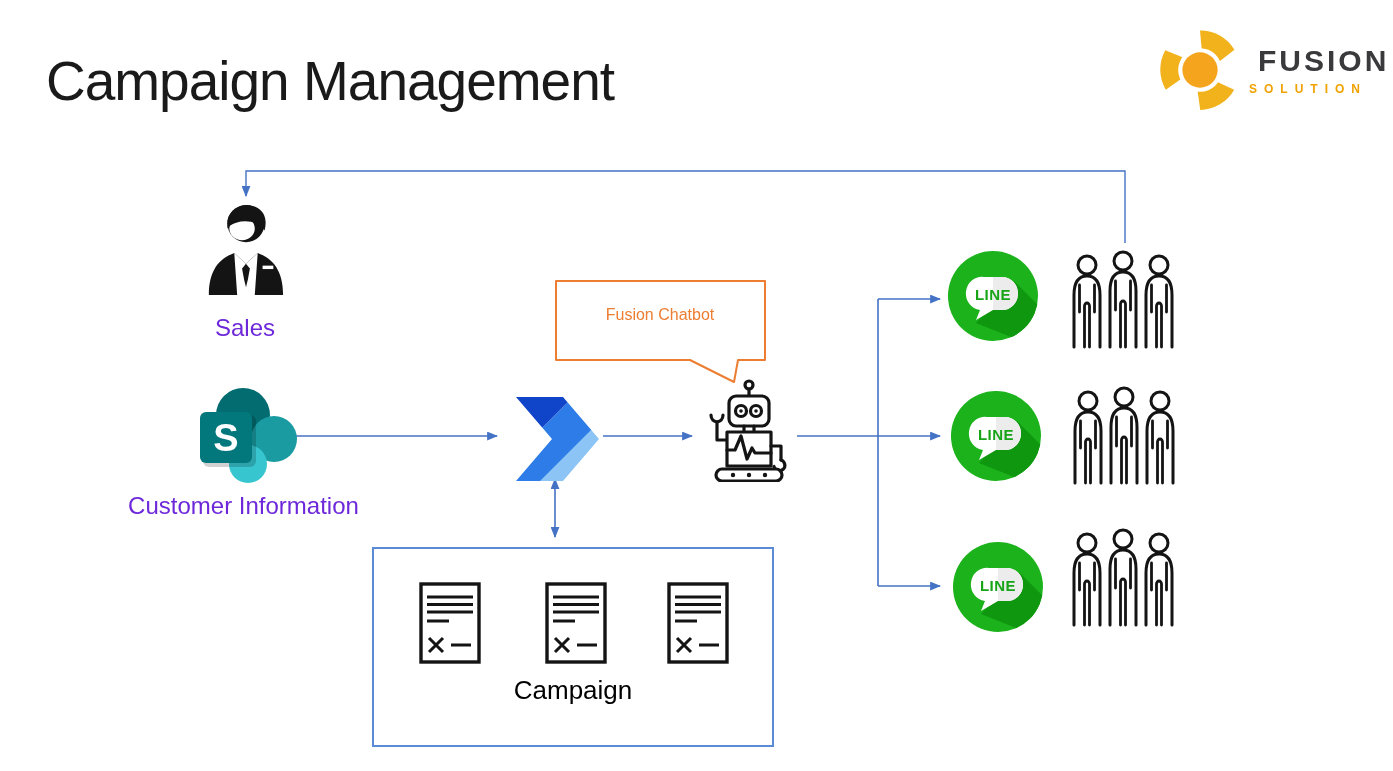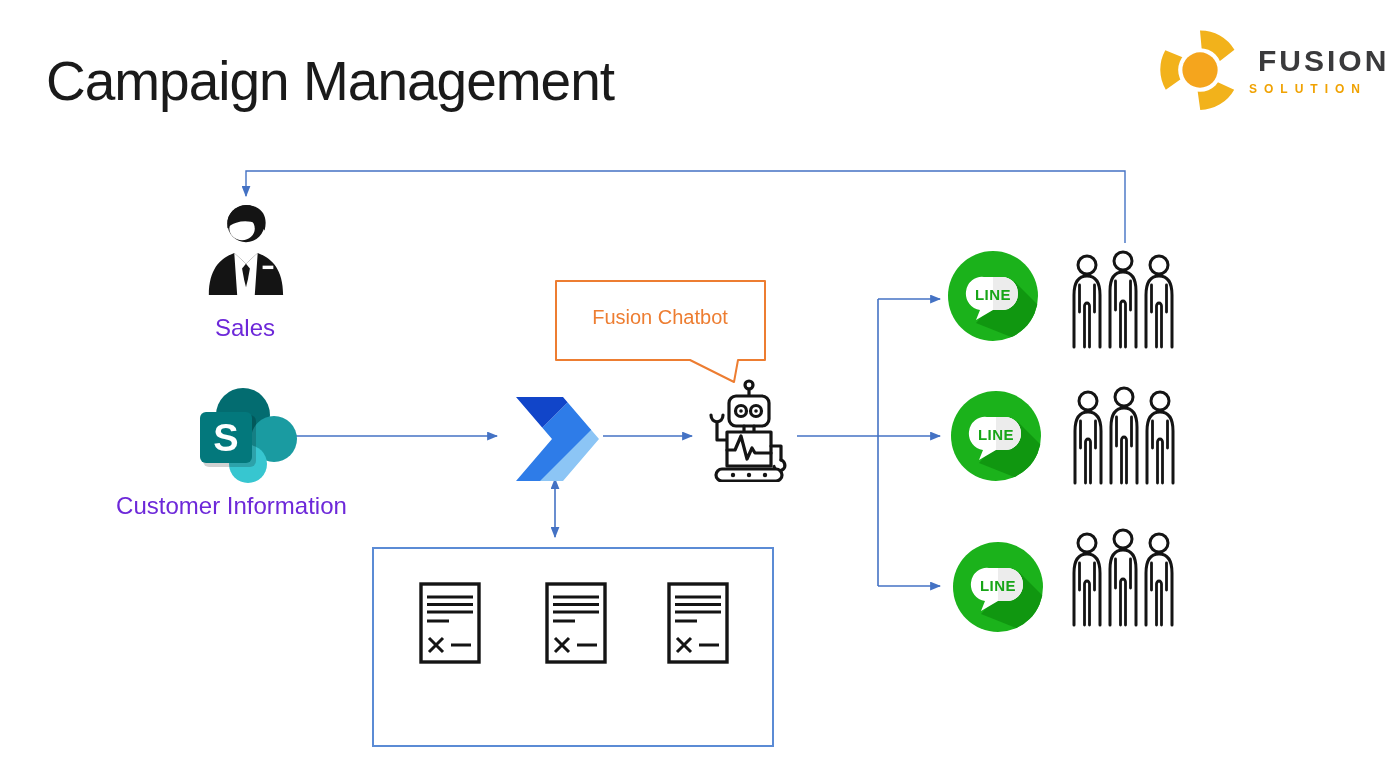--- a/index.html
+++ b/index.html
@@ -6,21 +6,21 @@
   #canvas{position:relative;width:1393px;height:771px;background:#fff;overflow:hidden;
           font-family:"Liberation Sans",sans-serif;}
   .abs{position:absolute;}
   #title{left:46px;top:49px;font-size:55px;font-weight:300;color:var(--title-color);
          letter-spacing:-1px;white-space:nowrap;}
   .lbl{position:absolute;text-align:center;color:#6d28d9;font-size:24px;}
   #campaign-box{position:absolute;left:372px;top:547px;width:402px;height:200px;
                 border:2px solid var(--campaign-box-border);box-sizing:border-box;background:#fff;}
   #campaign-label{position:absolute;left:0;top:126px;width:100%;text-align:center;font-size:26px;color:#000;}
   #chatbot-callout-label{position:absolute;left:555px;top:306px;width:210px;text-align:center;
-                         font-size:20px;color:var(--callout-orange);}
+                         font-size:16px;color:var(--callout-orange);}
   #logo-brand{position:absolute;left:1245px;top:44px;font-size:30px;font-weight:700;
               letter-spacing:3px;color:var(--logo-text);margin-left:13px;}
   #logo-sub{position:absolute;left:1249px;top:82px;font-size:12px;font-weight:700;
             letter-spacing:7px;color:var(--logo-sub);}
   svg{display:block;}
   .line-text{font-family:"Liberation Sans",sans-serif;font-weight:bold;font-size:15px;letter-spacing:.5px;}
   .sp-s{font-family:"Liberation Sans",sans-serif;font-weight:bold;font-size:38px;}
 </style>
 </head>
 <body>
@@ -84,21 +84,21 @@
   <div class="lbl" style="left:150px;top:314px;width:190px">Sales</div>
 
   <svg class="abs" style="left:192px;top:384px" width="110" height="100" viewBox="0 0 110 100">
     <circle cx="51" cy="31" r="27" style="fill:var(--sharepoint-primary)"></circle>
     <circle cx="82" cy="55" r="23" style="fill:var(--sharepoint-mid)"></circle>
     <circle cx="56" cy="80" r="19" style="fill:var(--sharepoint-light)"></circle>
     <rect x="11" y="31" width="53" height="52" rx="6" fill="rgba(0,0,0,0.18)"></rect>
     <rect x="8" y="28" width="52" height="51" rx="6" style="fill:var(--sharepoint-square)"></rect>
     <text class="sp-s" x="34" y="67" text-anchor="middle" fill="#fff">S</text>
   </svg>
-  <div class="lbl" style="left:84px;top:492px;width:295px">Customer Information</div>
+  <div class="lbl" style="left:96px;top:492px;width:295px">Customer Information</div>
 
   <svg class="abs" style="left:505px;top:395px" width="96" height="88" viewBox="0 0 96 88">
     <g clip-path="url(#paClip)">
       <polygon points="119,0 220,0 220,220 0,220 0,119" style="fill:var(--pa-light)"></polygon>
       <polygon points="70,0 121,0 0,121 0,70" style="fill:var(--pa-mid)"></polygon>
       <polygon points="0,0 70,0 0,70" style="fill:var(--pa-dark)"></polygon>
     </g>
   </svg>
 
   <svg class="abs" style="left:550px;top:276px" width="220" height="110" viewBox="0 0 220 110">
@@ -146,20 +146,21 @@
         <path d="M10,56 L24,70 M24,56 L10,70 M32,63 H52"></path>
       </g>
     </svg>
     <svg class="abs" style="left:293px;top:33px" width="62" height="82" viewBox="0 0 62 82">
       <rect x="2" y="2" width="58" height="78" fill="#fff" style="stroke:var(--ink)" stroke-width="3.4"></rect>
       <g style="stroke:var(--ink)" stroke-width="3">
         <path d="M8,15 H54 M8,22.5 H54 M8,30 H54 M8,39 H30"></path>
         <path d="M10,56 L24,70 M24,56 L10,70 M32,63 H52"></path>
       </g>
     </svg>
+    <div id="campaign-label">Campaign</div>
   </div>
 
   <svg class="abs" style="left:948px;top:251px" width="90" height="90" viewBox="0 0 90 90">
     <circle cx="45" cy="45" r="45" style="fill:var(--line-green)"></circle>
     <g clip-path="url(#lineClip)">
       <polygon points="66,30 101,65 101,101 28,72" style="fill:var(--line-green-shadow)"></polygon>
     </g>
     <g clip-path="url(#bubbleClip)">
       <rect x="0" y="0" width="90" height="90" fill="#fff"></rect>
       <rect x="45" y="0" width="45" height="90" style="fill:var(--line-bubble-gray)"></rect>

